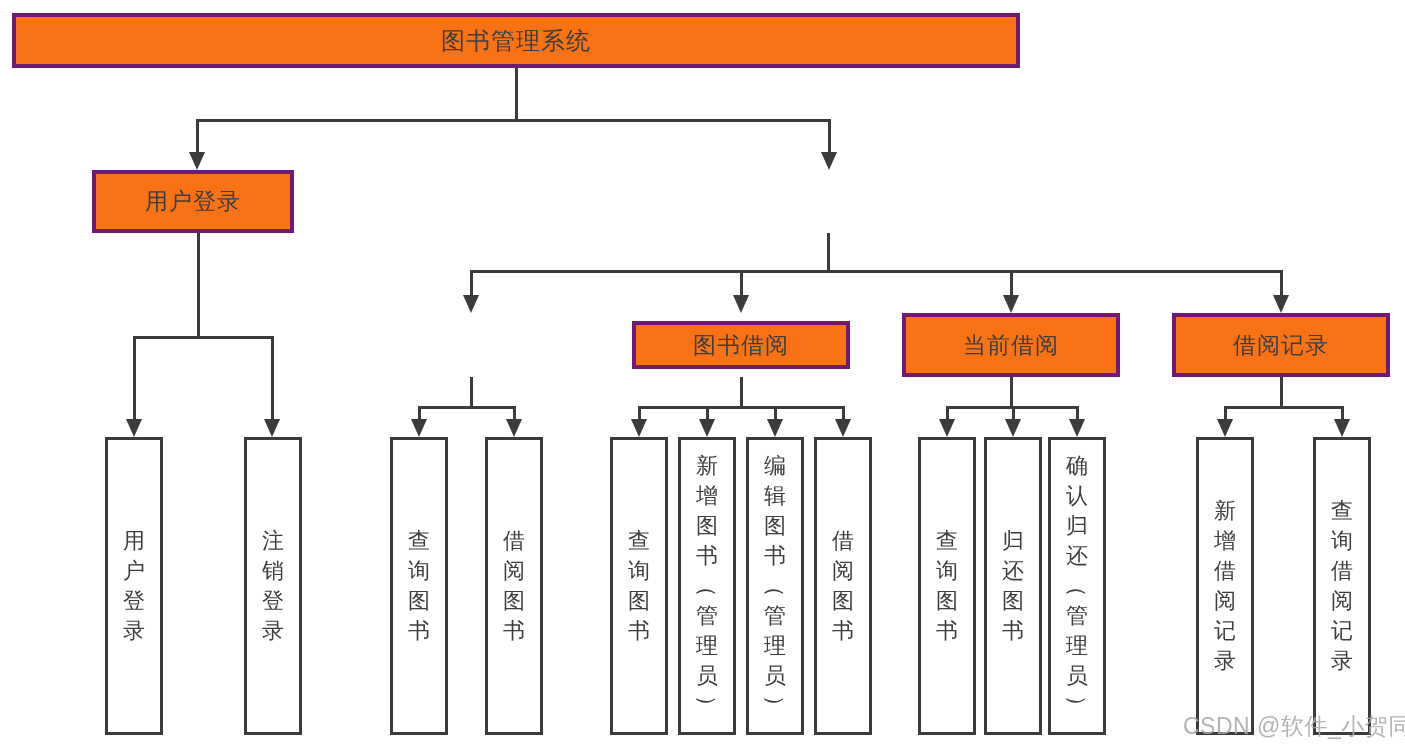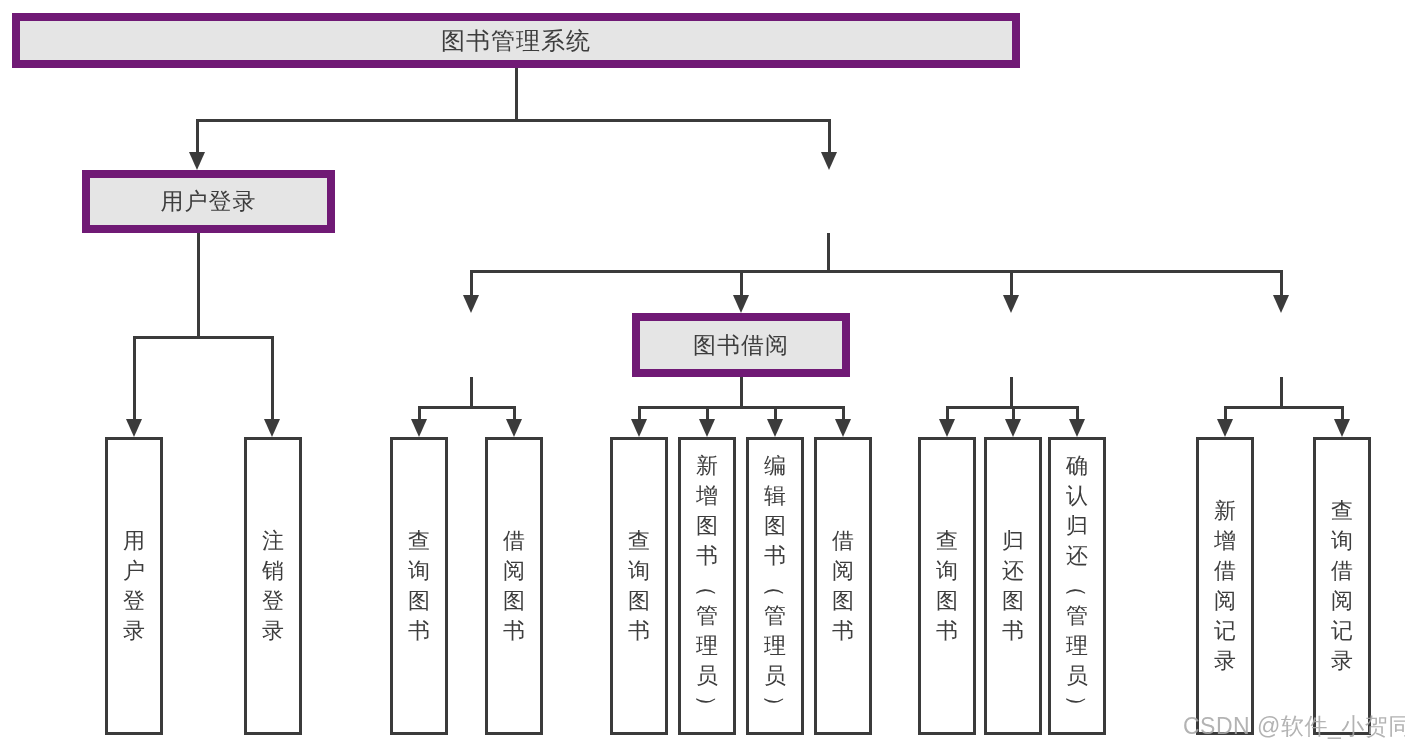--- a/index.html
+++ b/index.html
@@ -16,21 +16,21 @@
   .hl { position: absolute; height: 3px; background: #3b3b3b; }
   .ah {
     position: absolute; width: 0; height: 0;
     border-left: 8px solid transparent;
     border-right: 8px solid transparent;
     border-top: 18px solid #3b3b3b;
   }
   
   .hbox {
     position: absolute; box-sizing: border-box;
-    border: 8px solid #701a75; background: #e5e5e5;
+    border: 4px solid #701a75; background: #f97316;
     display: flex; align-items: center; justify-content: center;
     font-size: 23px; color: #3d3d3d; letter-spacing: 1px;
     white-space: nowrap;
   }
   .hbox.root { font-size: 24px; }
   
   .vbox {
     position: absolute; top: 437px; width: 58px; height: 298px;
     box-sizing: border-box; border: 3px solid #3b3b3b; background: #ffffff;
     display: flex; flex-direction: column; align-items: center; justify-content: center;
@@ -104,23 +104,25 @@
 
   <div class="vl" style="left:1280px;top:377px;height:30px"></div>
   <div class="hl" style="left:1224px;top:406px;width:120px"></div>
   <div class="vl" style="left:1224px;top:407px;height:14px"></div>
   <div class="vl" style="left:1341px;top:407px;height:14px"></div>
   <div class="ah" style="left:1217px;top:419px"></div>
   <div class="ah" style="left:1334px;top:419px"></div>
 
   <div class="hbox root" style="left:12px;top:13px;width:1008px;height:55px">图书管理系统</div>
 
-  <div class="hbox" style="left:82px;top:170px;width:253px;height:63px">用户登录</div>
-
-  <div class="hbox" style="left:632px;top:313px;width:218px;height:64px">图书借阅</div>
+  <div class="hbox" style="left:92px;top:170px;width:202px;height:63px">用户登录</div>
+
+  <div class="hbox" style="left:632px;top:321px;width:218px;height:48px">图书借阅</div>
+  <div class="hbox" style="left:902px;top:313px;width:218px;height:64px">当前借阅</div>
+  <div class="hbox" style="left:1172px;top:313px;width:218px;height:64px">借阅记录</div>
 
   <div class="vbox vtext" style="left:105px">
       <span>用</span>
       <span>户</span>
       <span>登</span>
       <span>录</span>
     </div>
   <div class="vbox vtext" style="left:244px">
       <span>注</span>
       <span>销</span>

